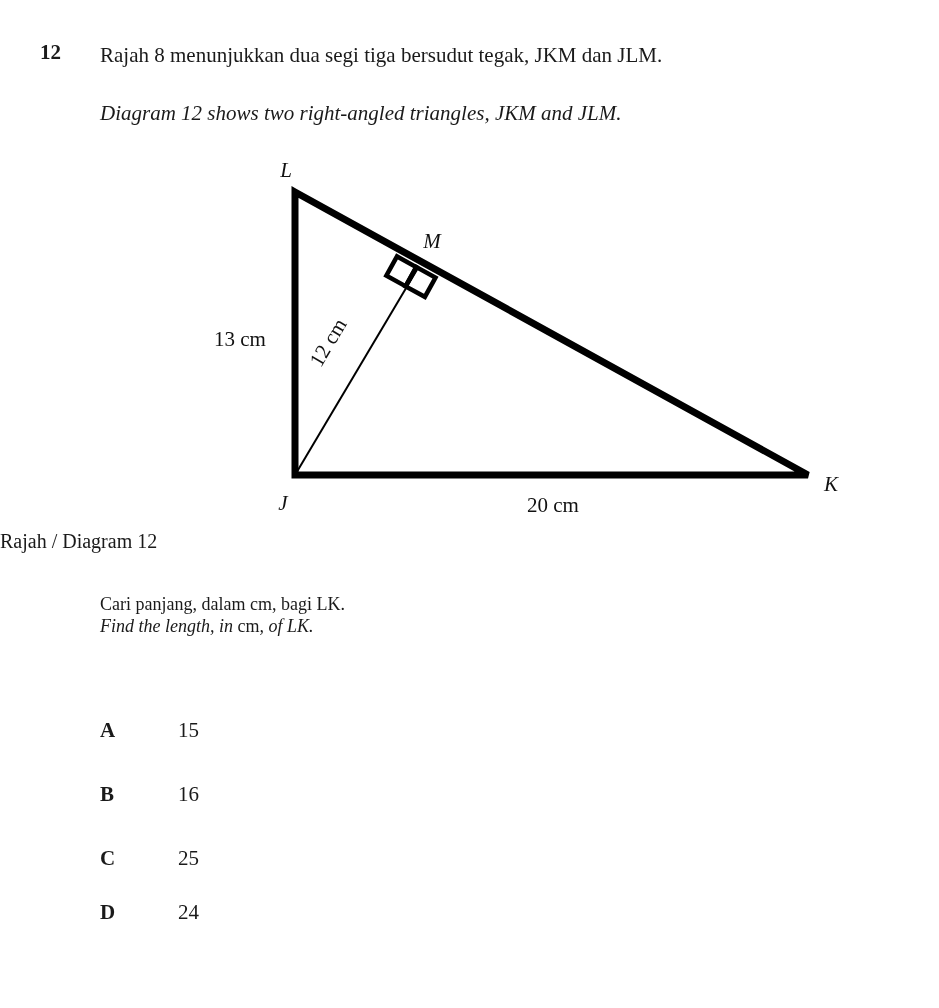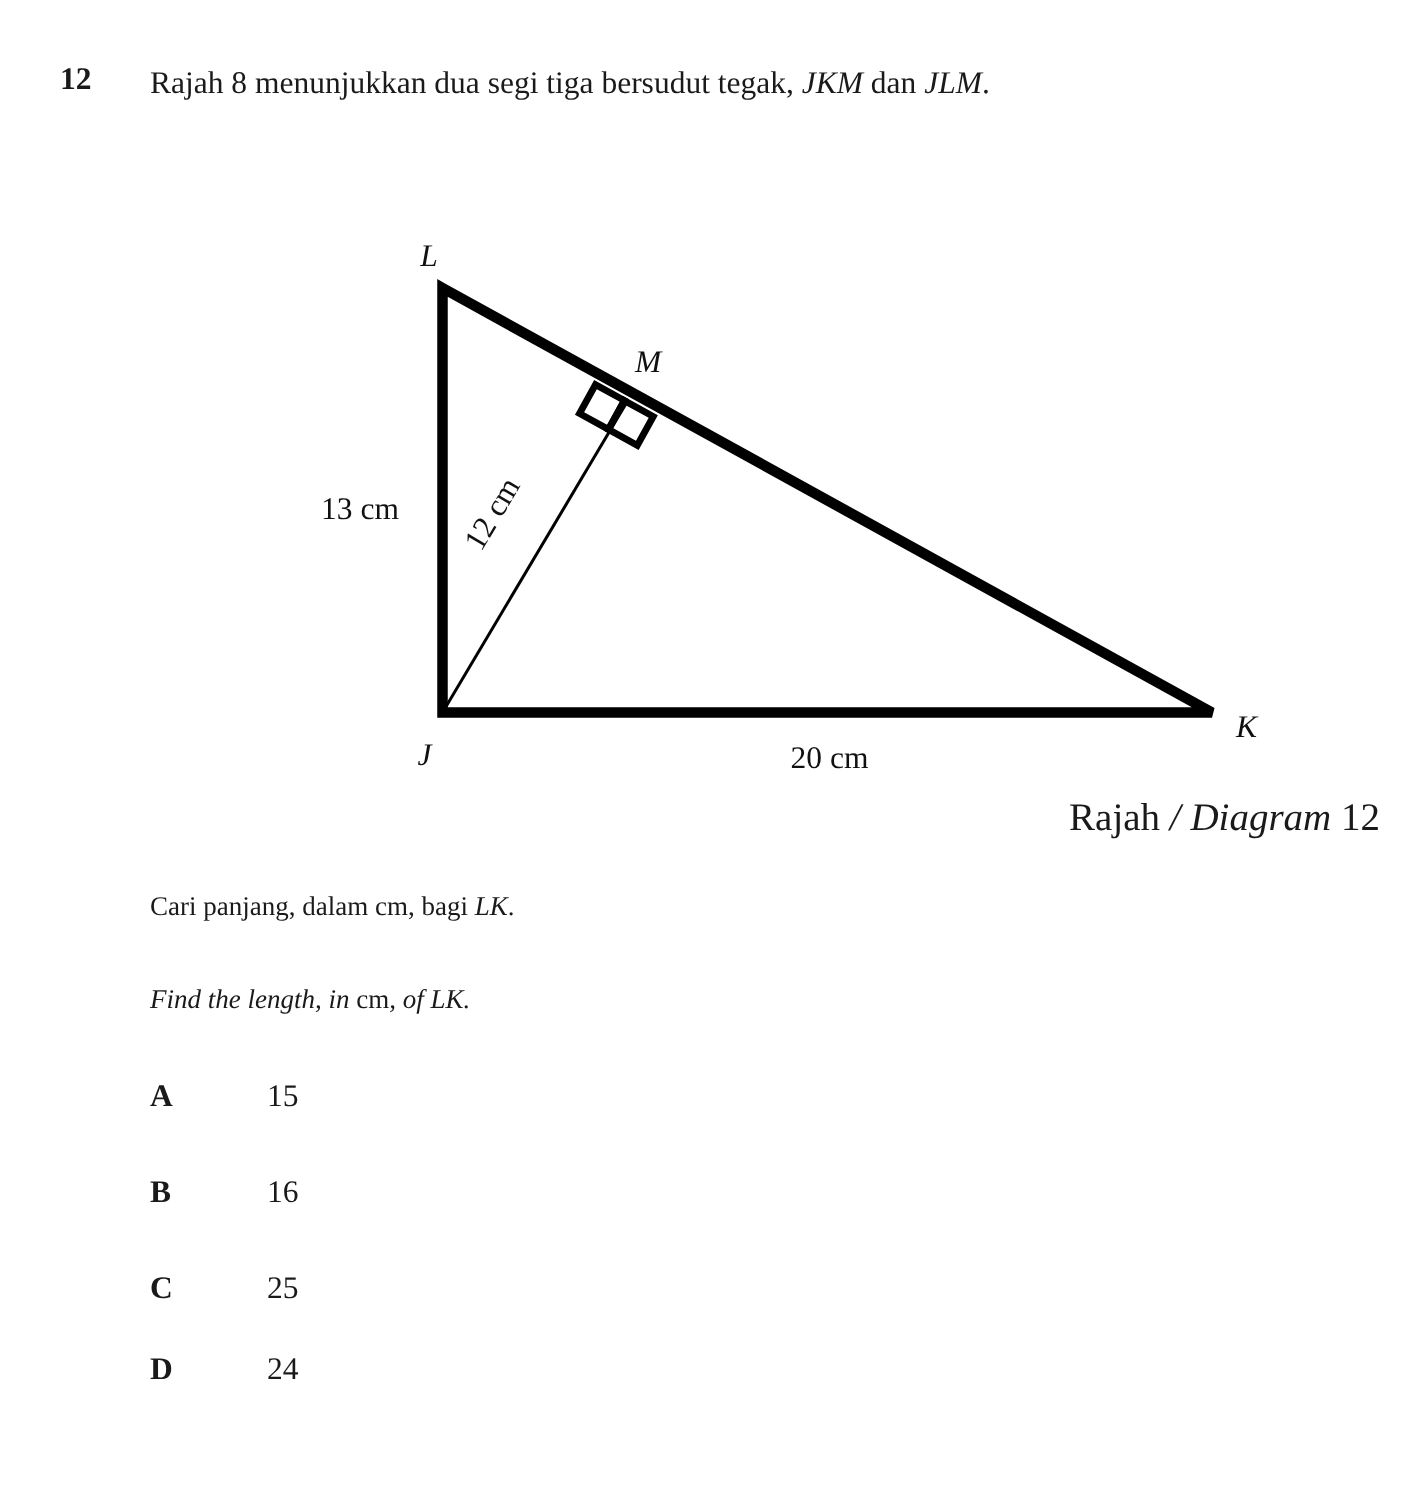--- a/index.html
+++ b/index.html
@@ -23,54 +23,54 @@
     font-size: 21px;
     line-height: 1;
   }
   .qtext {
     position: absolute;
     left: 100px;
     font-size: 21px;
     line-height: 1.25;
     white-space: nowrap;
   }
-  .it { font-style: italic; }
+  .it { }
   .up { font-style: normal; }
   .line-my { top: 42px; }
   .line-en { top: 100px; font-style: italic; }
 
   
   .diagram-wrap {
     position: absolute;
     left: 0;
     top: 150px;
     width: 939px;
     height: 375px;
   }
   .diagram-wrap svg { display: block; }
 
   .caption {
     position: absolute;
     top: 530px;
     left: 0;
     width: 920px;
-    text-align: right;
-    font-size: 26px;
+    text-align: left;
+    font-size: 20px;
   }
   .caption .cap-inner { display: inline-block; }
 
   
   .body-line {
     position: absolute;
     left: 100px;
     font-size: 18px;
     white-space: nowrap;
   }
   .line-find-my { top: 594px; }
-  .line-find-en { top: 656px; font-style: italic; text-align: center; }
+  .line-find-en { top: 616px; font-style: italic; text-align: center; }
 
   
   .option {
     position: absolute;
     left: 100px;
     font-size: 21px;
     white-space: nowrap;
   }
   .option .olabel {
     display: inline-block;
@@ -101,20 +101,21 @@
 <body>
 
 <div class="page">
 
   <div class="qnum line-my">12</div>
 
   <div class="qtext line-my">
     <span class="up">Rajah 8 menunjukkan dua segi tiga bersudut tegak, </span><span class="it">JKM</span><span class="up"> dan </span><span class="it">JLM</span><span class="up">.</span>
   </div>
 
+  <div class="qtext line-en">Diagram 12 shows two right-angled triangles, JKM and JLM.</div>
 
   <div class="diagram-wrap">
     <svg width="939" height="375" viewBox="0 0 939 375" xmlns="http://www.w3.org/2000/svg">
 
       <line x1="295" y1="325" x2="418" y2="118" stroke="#000000" stroke-width="2"></line>
 
       <polygon points="295,42 808,325 295,325" fill="none" stroke="#000000" stroke-width="7" stroke-linejoin="miter" stroke-linecap="square"></polygon>
 
       <g transform="translate(418,118) rotate(28.9)">
         <rect x="-24" y="0" width="22" height="22" fill="none" stroke="#000000" stroke-width="4.5"></rect>

